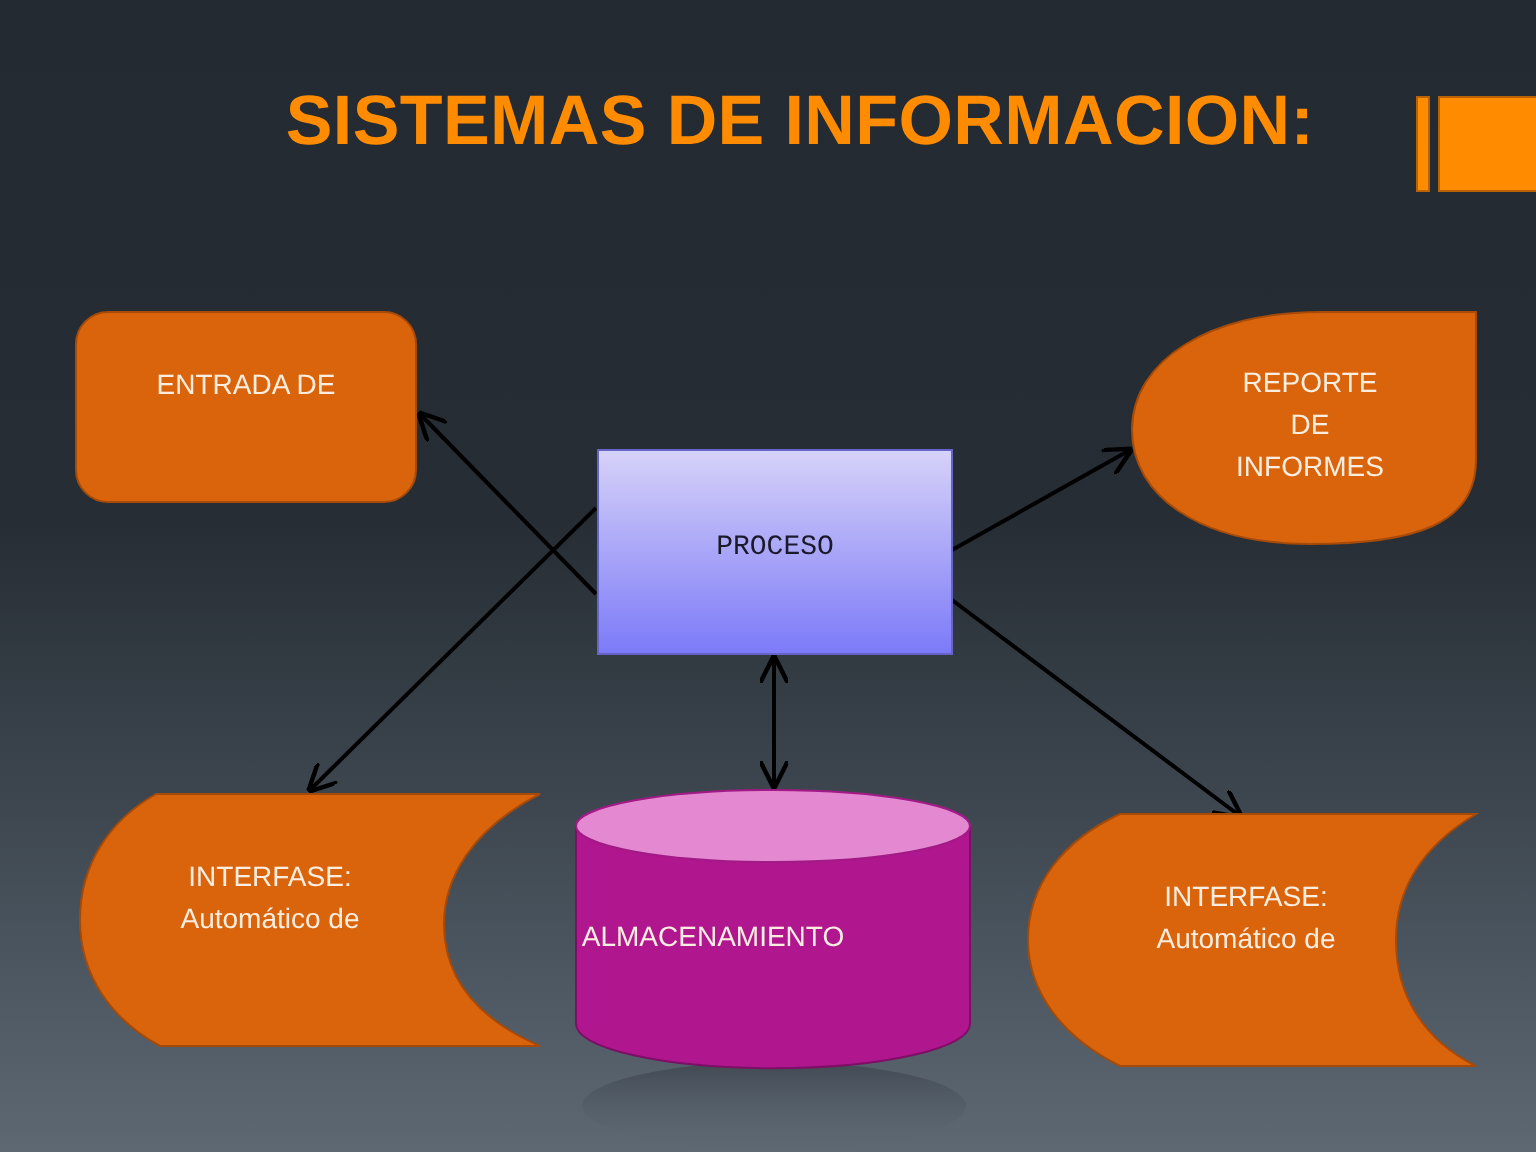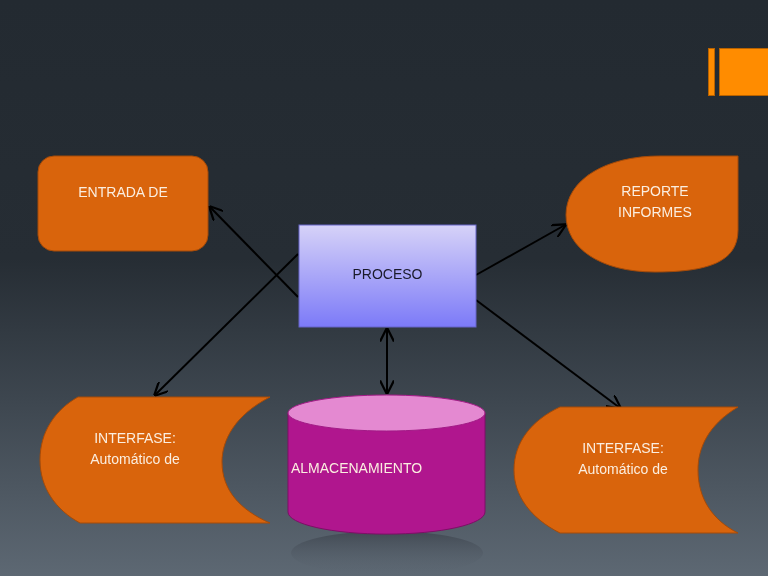--- a/index.html
+++ b/index.html
@@ -19,20 +19,21 @@
   .lbl {
     position: absolute; text-align: center; color: #fbeee0;
     font-size: 14px; line-height: 21px;
   }
   .lbl.dark { color: #1a1a2a; }
 </style>
 </head>
 <body>
 
 <div class="title">
+  <div>SISTEMAS DE INFORMACION:</div>
 </div>
 <div class="accent-thin"></div>
 <div class="accent-block"></div>
 
 <svg class="diagram" width="768" height="576" viewBox="0 0 768 576">
   <defs>
     <linearGradient id="procGrad" x1="0" y1="0" x2="0" y2="1">
       <stop offset="0" stop-color="#d6d2f8"></stop>
       <stop offset="1" stop-color="#7c7af8"></stop>
     </linearGradient>
@@ -65,24 +66,25 @@
 
   <path d="M560,407 L738,407 C708,425 698,448 698,470 C698,498 712,520 738,533 L560,533 C530,518 514,495 514,470 C514,442 532,420 560,407 Z" fill="#d9640c" stroke="#a54a08" stroke-width="1"></path>
 </svg>
 
 <div class="lbl" style="left:38px; top:182px; width:170px;">
   <div>ENTRADA DE</div>
 </div>
 
 <div class="lbl" style="left:590px; top:181px; width:130px;">
   <div>REPORTE</div>
+  <div>DE</div>
   <div>INFORMES</div>
 </div>
 
-<div class="lbl dark" style="left:299px; top:264px; width:177px;">
+<div class="lbl dark" style="left:299px; top:264px; width:177px;font-family:Liberation Mono, monospace;">
   <div>PROCESO</div>
 </div>
 
 <div class="lbl" style="left:272px; top:458px; width:169px;">
   <div>ALMACENAMIENTO</div>
 </div>
 
 <div class="lbl" style="left:60px; top:428px; width:150px;">
   <div>INTERFASE:</div>
   <div>Automático de</div>

